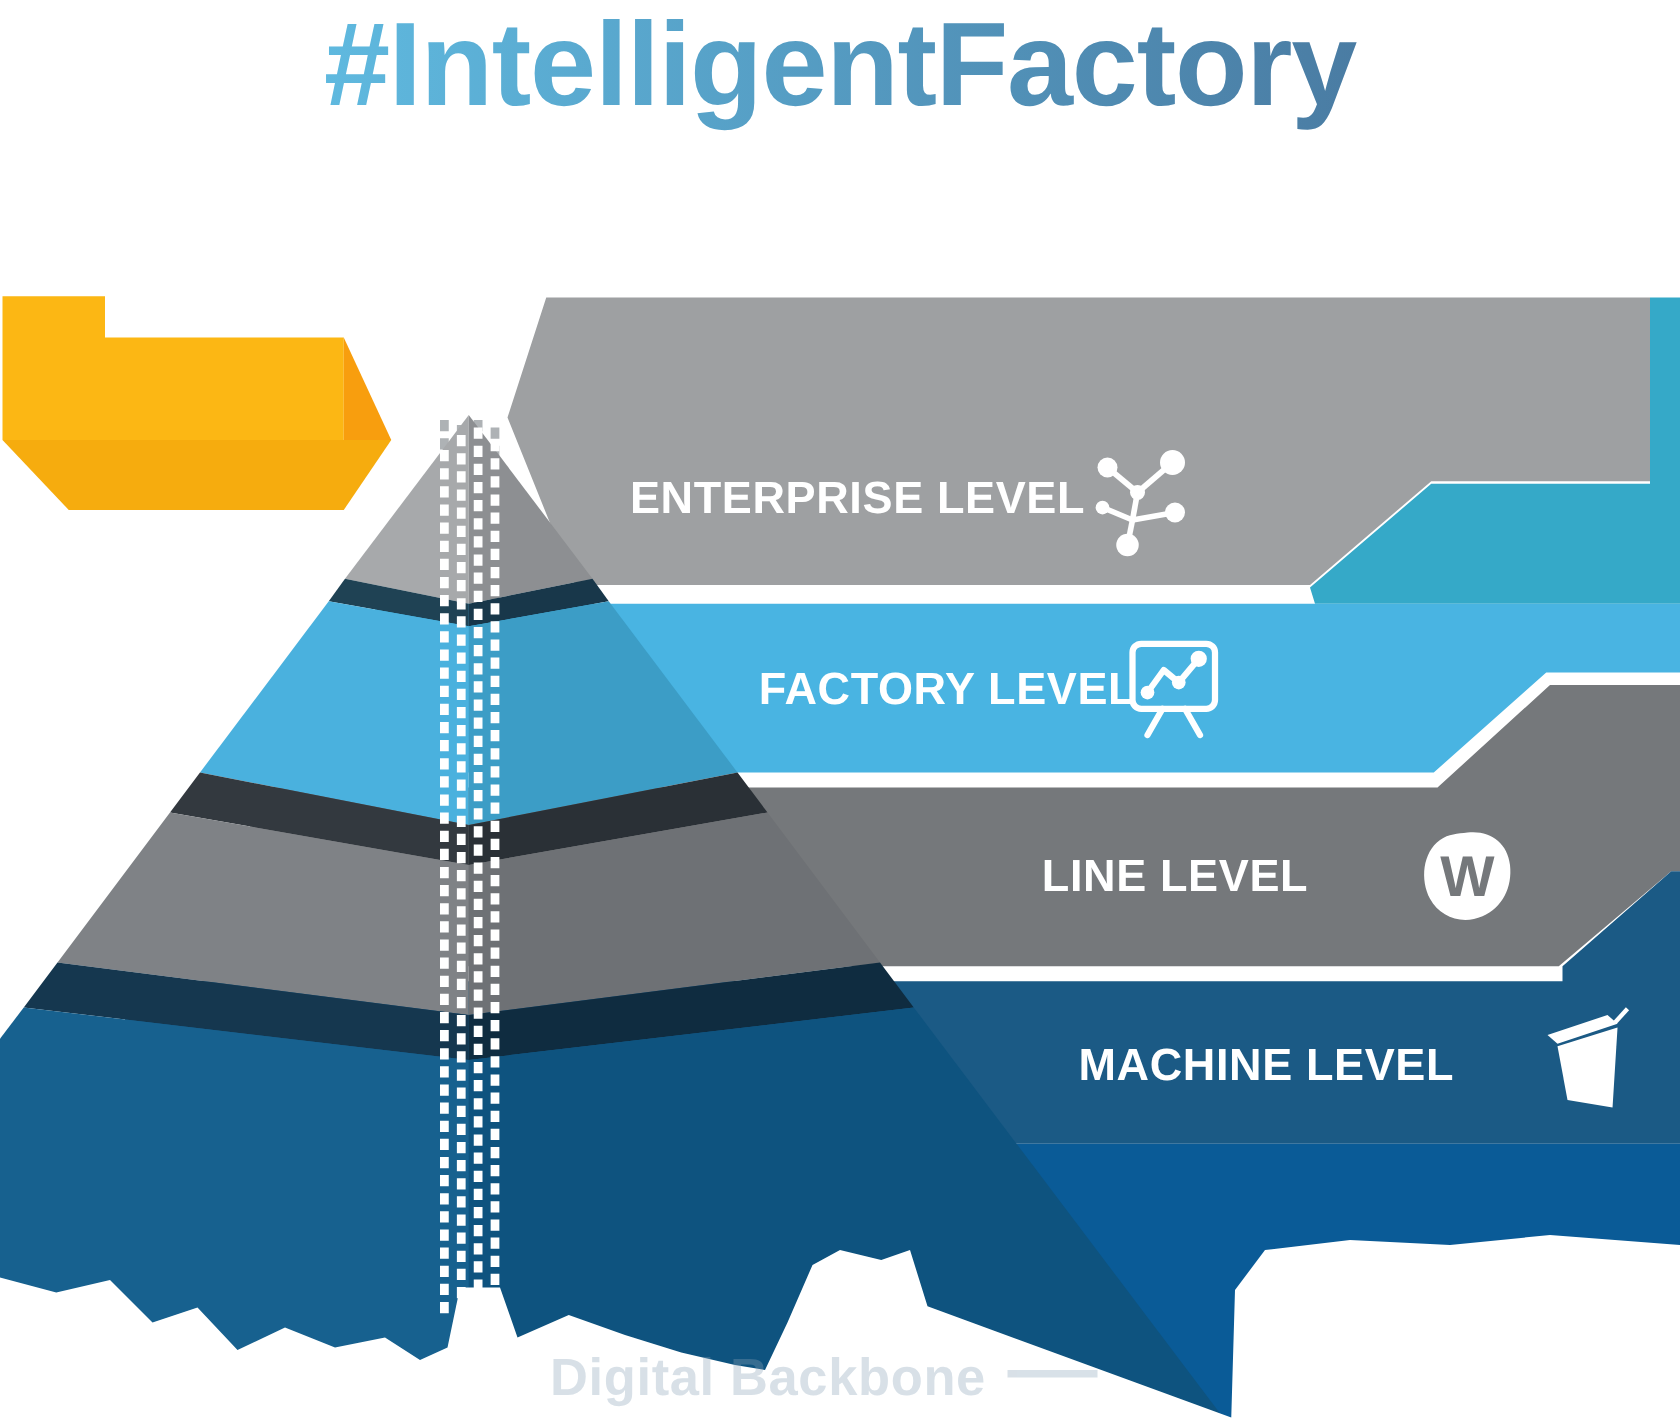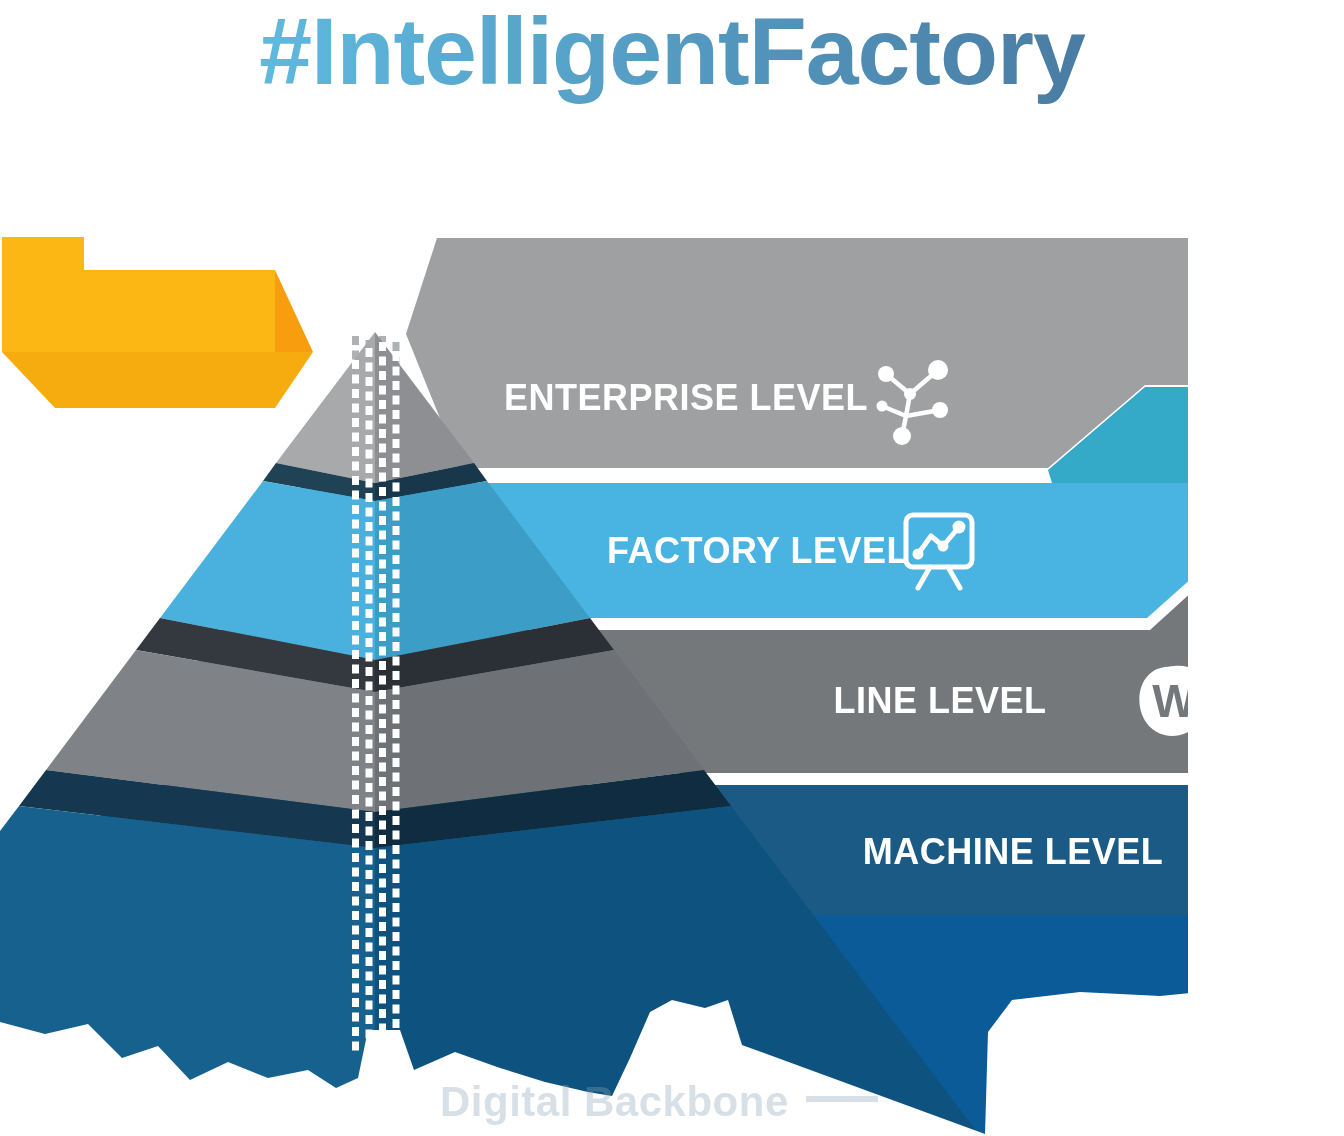--- a/index.html
+++ b/index.html
@@ -1,16 +1,16 @@
 <!DOCTYPE html>
 <html><head>
 <meta charset="utf-8">
 <style>
   html,body{margin:0;padding:0;background:#ffffff;}
-  .stage{position:relative;width:1188px;height:1136px;overflow:hidden;background:#fff;
+  .stage{position:relative;width:1344px;height:1136px;overflow:hidden;background:#fff;
          font-family:"Liberation Sans", sans-serif;}
   .stage svg{position:absolute;left:0;top:0;}
   text{font-family:"Liberation Sans", sans-serif;}
   .title-text{font-weight:bold;font-size:95px;letter-spacing:-1px;}
   .level-text{font-weight:bold;font-size:36px;letter-spacing:0.5px;fill:#ffffff;}
   .ghost-text{font-size:42px;font-weight:bold;letter-spacing:0.5px;}
   .w-letter{font-weight:bold;font-size:46px;}
 </style>
 </head>
 <body>

